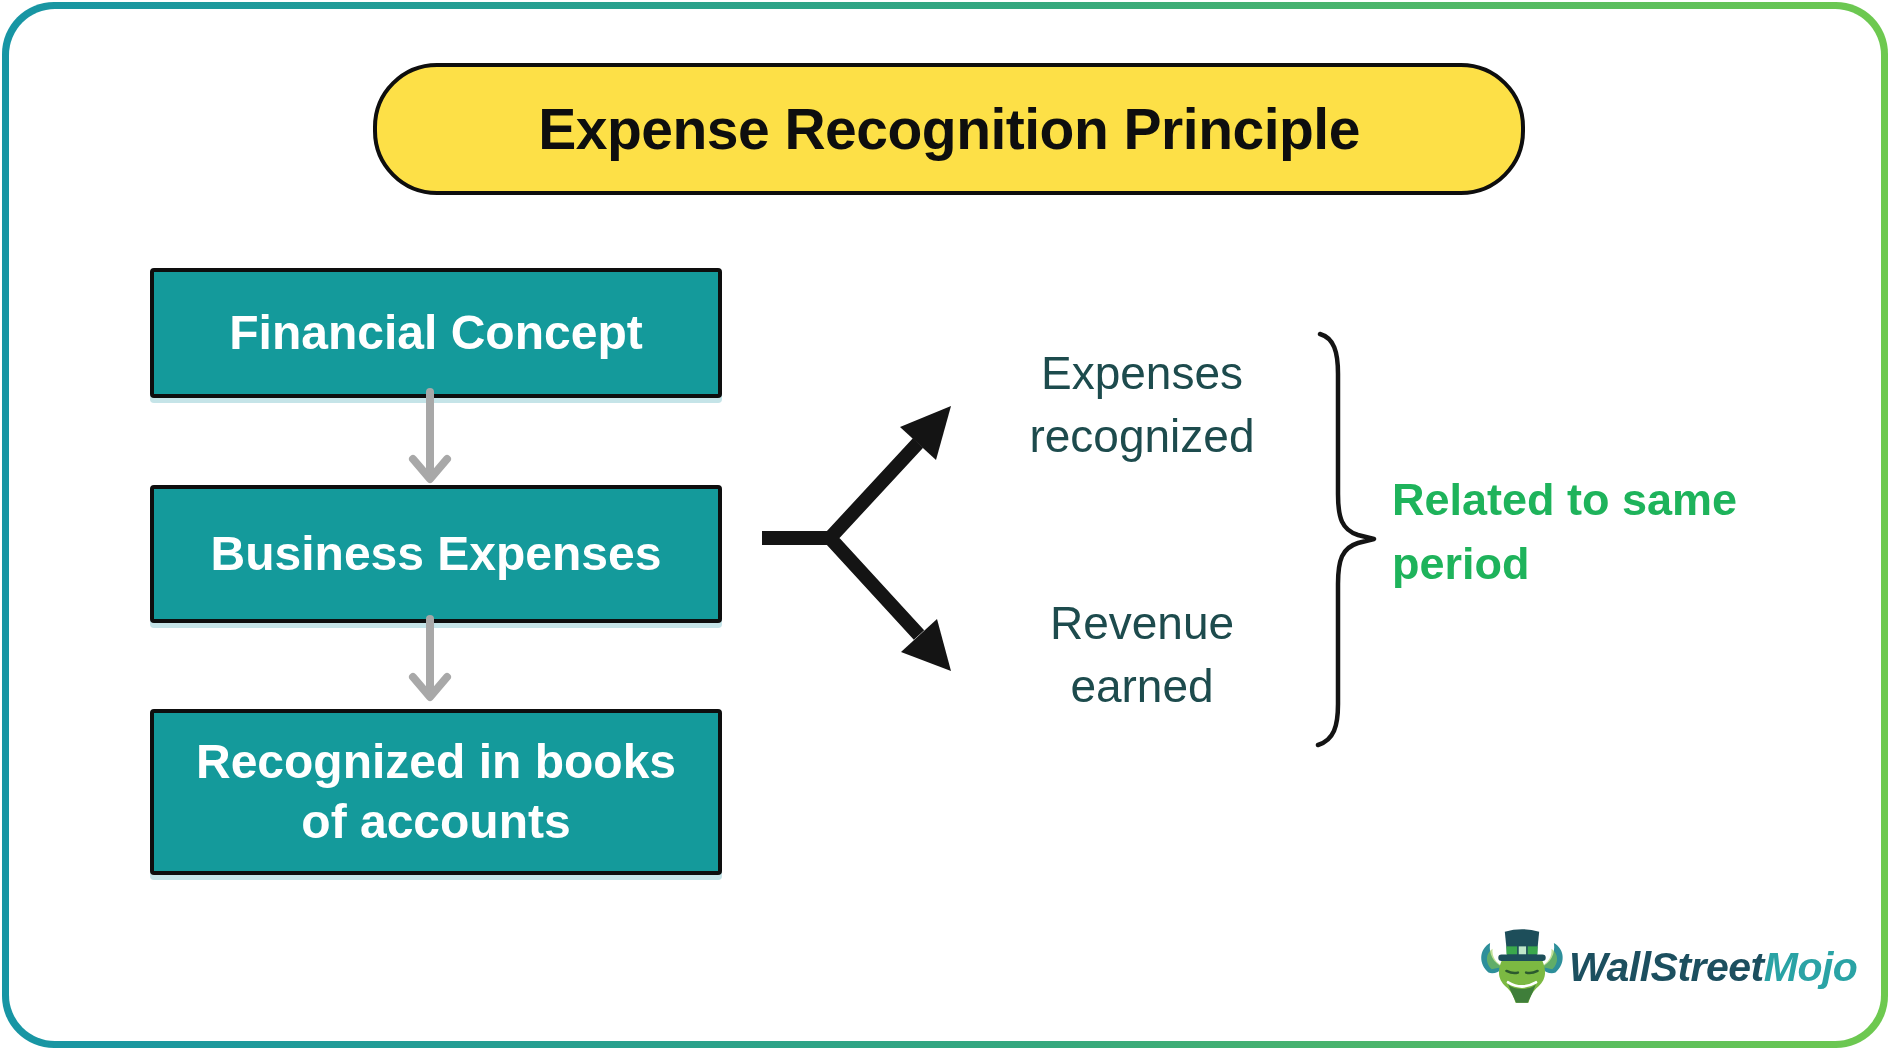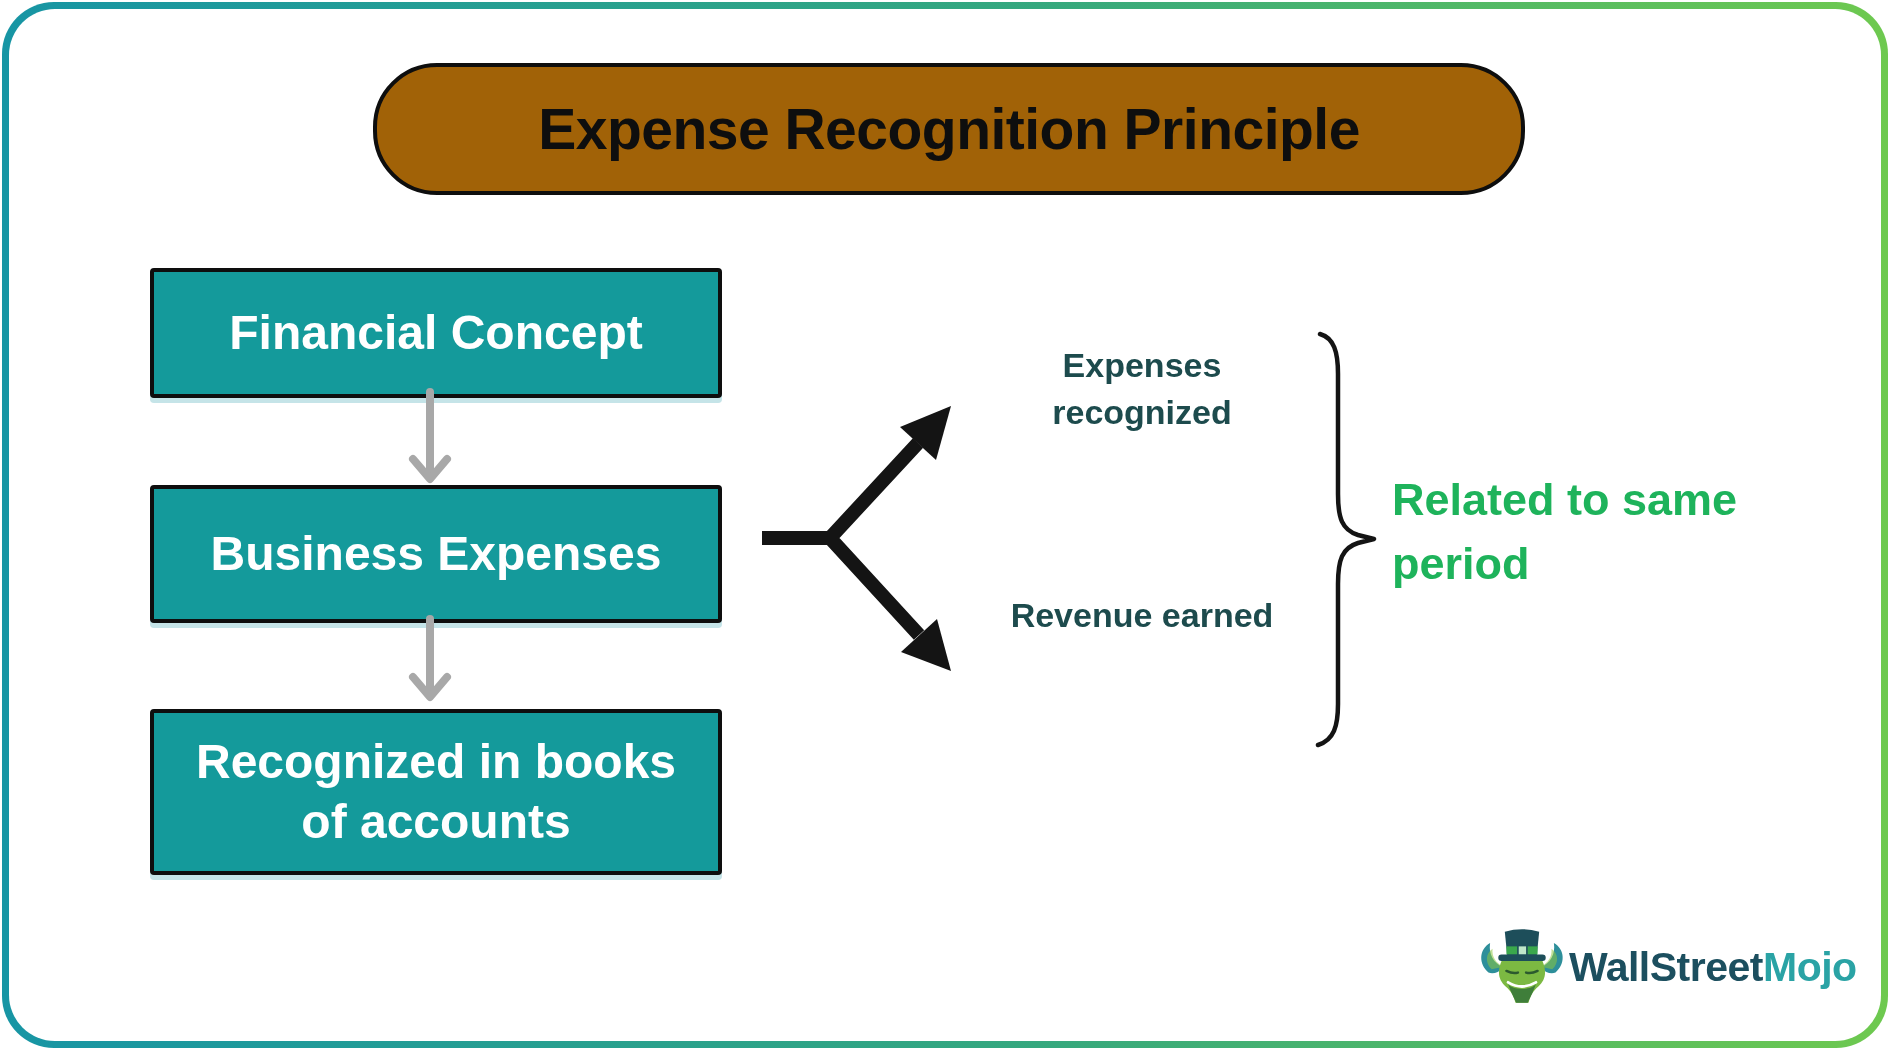--- a/index.html
+++ b/index.html
@@ -8,21 +8,21 @@
     font-family:"Liberation Sans","DejaVu Sans",sans-serif;background:#ffffff;
   }
   
   .frame{position:absolute;inset:2px;border-radius:52px;
          background:linear-gradient(90deg,#1795a4 0%,#35a87e 55%,#6ec94f 100%);}
   .frame-inner{position:absolute;inset:7px;border-radius:46px;background:#ffffff;}
 
   
   .title-pill{
     position:absolute;left:373px;top:63px;width:1144px;height:124px;
-    border:4px solid #0e0e0e;border-radius:64px;background:#a16207;
+    border:4px solid #0e0e0e;border-radius:64px;background:#fde047;
     display:flex;align-items:center;justify-content:center;
   }
   .title-pill span{
     font-size:57px;font-weight:800;color:#0e0e0e;letter-spacing:-0.5px;white-space:nowrap;
   }
 
   
   .flow-box{
     position:absolute;left:150px;width:564px;
     background:#149a9b;border:4px solid #0e0e0e;border-radius:4px;
@@ -33,40 +33,40 @@
     font-size:48px;font-weight:700;color:#ffffff;line-height:1.25;
     padding:0 20px;
   }
   .box-1{top:268px;height:122px;}
   .box-2{top:485px;height:130px;text-align:center;}
   .box-3{top:702px;height:158px;margin-top:7px;}
 
   
   .branch-label{
     position:absolute;left:977px;width:330px;text-align:center;
-    font-size:34px;font-weight:700;color:#1d4b4d;line-height:1.38;
+    font-size:46px;font-weight:400;color:#1d4b4d;line-height:1.38;
   }
   .branch-top{top:342px;}
   .branch-bottom{top:592px;}
 
   
   .note{
     position:absolute;left:1392px;top:468px;width:400px;
     font-size:45px;font-weight:700;color:#1eb35b;line-height:1.42;
   }
 
   
   .overlay{position:absolute;left:0;top:0;width:1890px;height:1050px;}
 
   
   .brand{position:absolute;left:1477px;top:922px;width:400px;height:92px;}
   .brand-mascot{position:absolute;left:0;top:2px;width:90px;height:84px;}
   .brand-text{
     position:absolute;left:92px;top:22px;font-size:41px;font-weight:700;
-    letter-spacing:-0.5px;white-space:nowrap;
+    letter-spacing:-0.5px;white-space:nowrap;font-style:italic;
   }
   .brand-text .part1{color:#1c4f5f;}
   .brand-text .part2{color:#2aa3a5;}
 </style>
 </head>
 <body>
 
 <div class="canvas">
   <div class="frame">
     <div class="frame-inner"></div>

